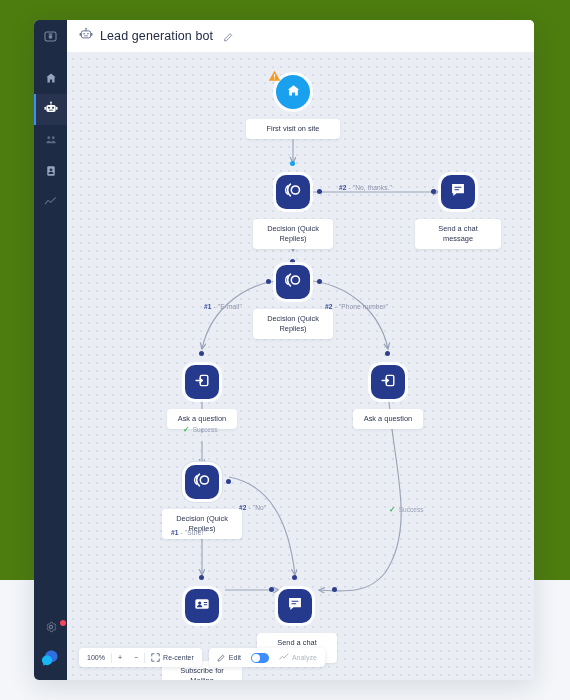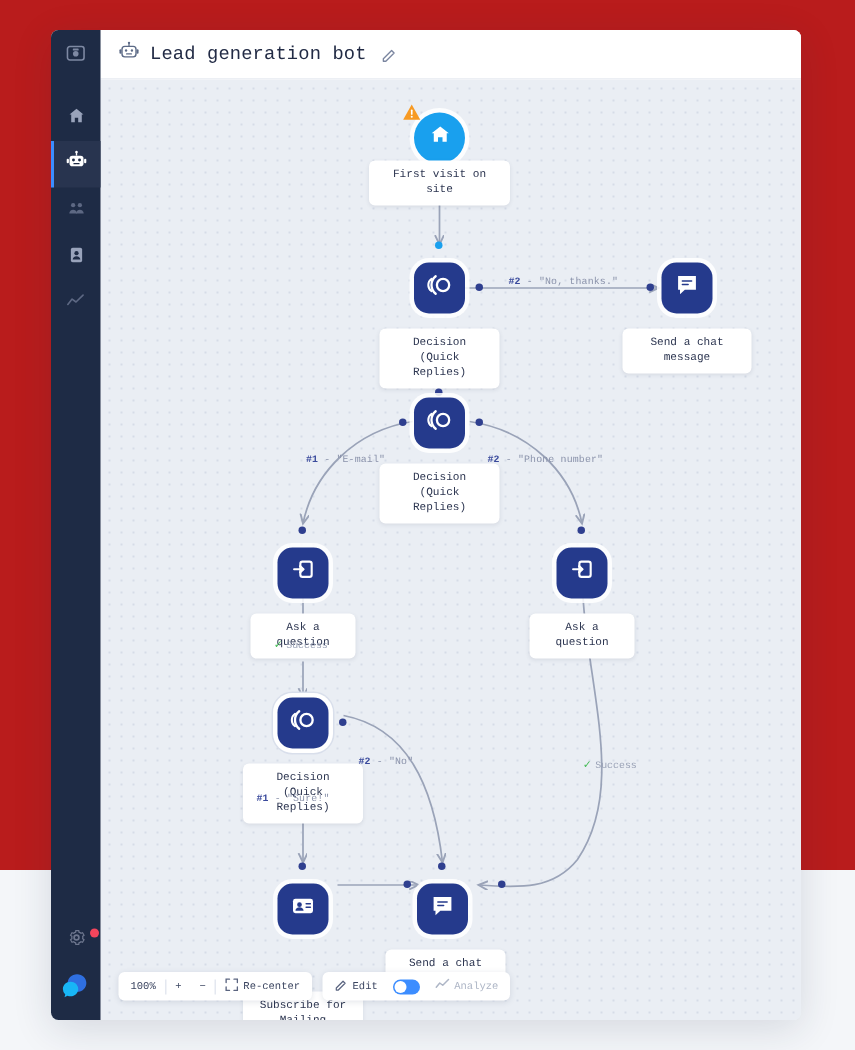--- a/index.html
+++ b/index.html
@@ -5,22 +5,21 @@
   * { box-sizing: border-box; margin: 0; padding: 0; }
   html, body {
     width: 570px; height: 700px;
     background: #f4f6f9;
     font-family: "Liberation Sans", sans-serif;
     overflow: hidden;
   }
   #app {
     position: relative;
     width: 570px; height: 580px;
-    background: #b91c1c;
-    font-family: Liberation Mono, monospace;
+    background: #4d7c0f;
   }
 
   
   .window {
     position: absolute;
     left: 34px; top: 20px;
     width: 500px; height: 660px;
     border-radius: 5px;
     overflow: hidden;
     box-shadow: 0 6px 26px rgba(28,40,72,.14);
@@ -356,21 +355,21 @@
               <rect x="6.4" y="4.4" width="1.2" height="3.8" rx=".5" fill="#fff"></rect>
               <circle cx="7" cy="9.6" r=".75" fill="#fff"></circle>
             </svg>
           </span>
           <span>
             <svg width="15" height="15" viewBox="0 0 16 16">
               <path d="M8 2.4L1.9 7.3h1.5V13.4h3V10.1h3.2v3.3h3V7.3h1.5z" fill="#ffffff"></path>
             </svg>
           </span>
         </div>
-        <div class="label" style="left:179px; top:54px; width:94px;">First visit on site</div>
+        <div class="label" style="left:179px; top:66px; width:94px;">First visit on site</div>
         <div class="port lite" style="left:223px; top:108px;"></div>
 
         <div class="node" style="left:209px; top:122px;">
           <span>
             <svg width="20" height="20" viewBox="0 0 22 22">
               <path d="M8.2 4.6a8.2 8.2 0 0 0 0 12.8" fill="none" stroke="#fff" stroke-width="1.7" stroke-linecap="round"></path>
               <path d="M5.2 6.4a5.6 5.6 0 0 0 0 9.2" fill="none" stroke="#fff" stroke-width="1.5" stroke-linecap="round"></path>
               <circle cx="13.6" cy="11" r="4.5" fill="none" stroke="#fff" stroke-width="1.7"></circle>
             </svg>
           </span>

